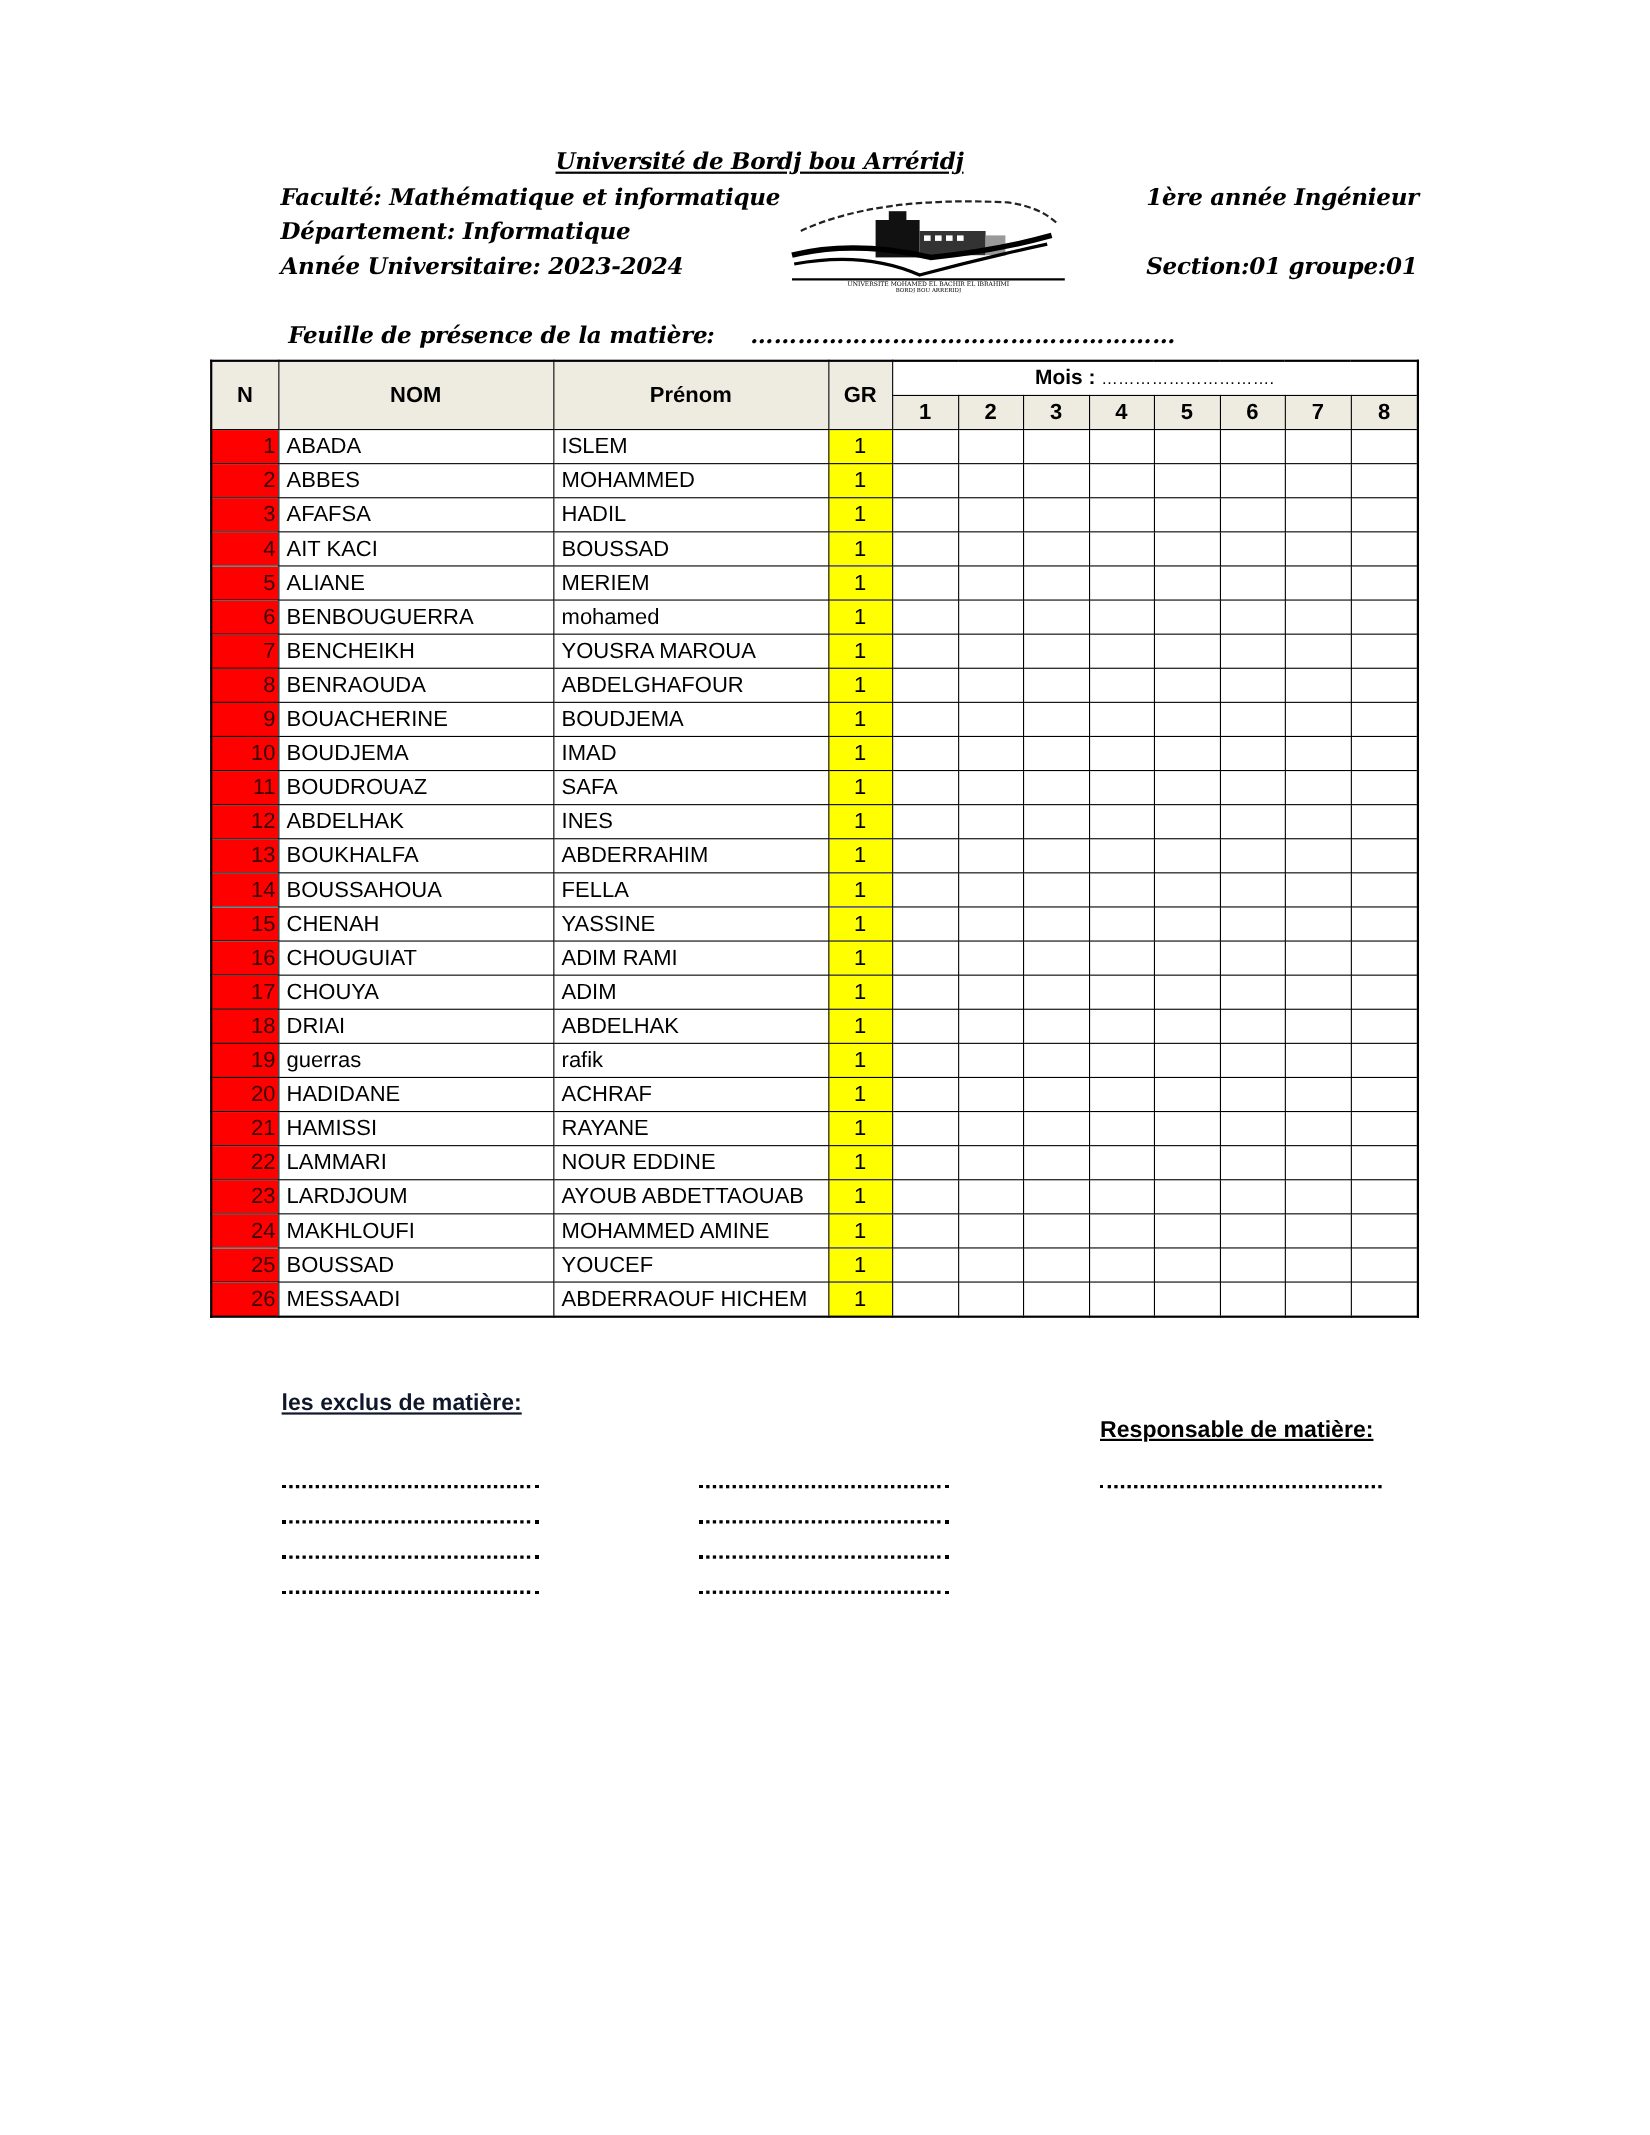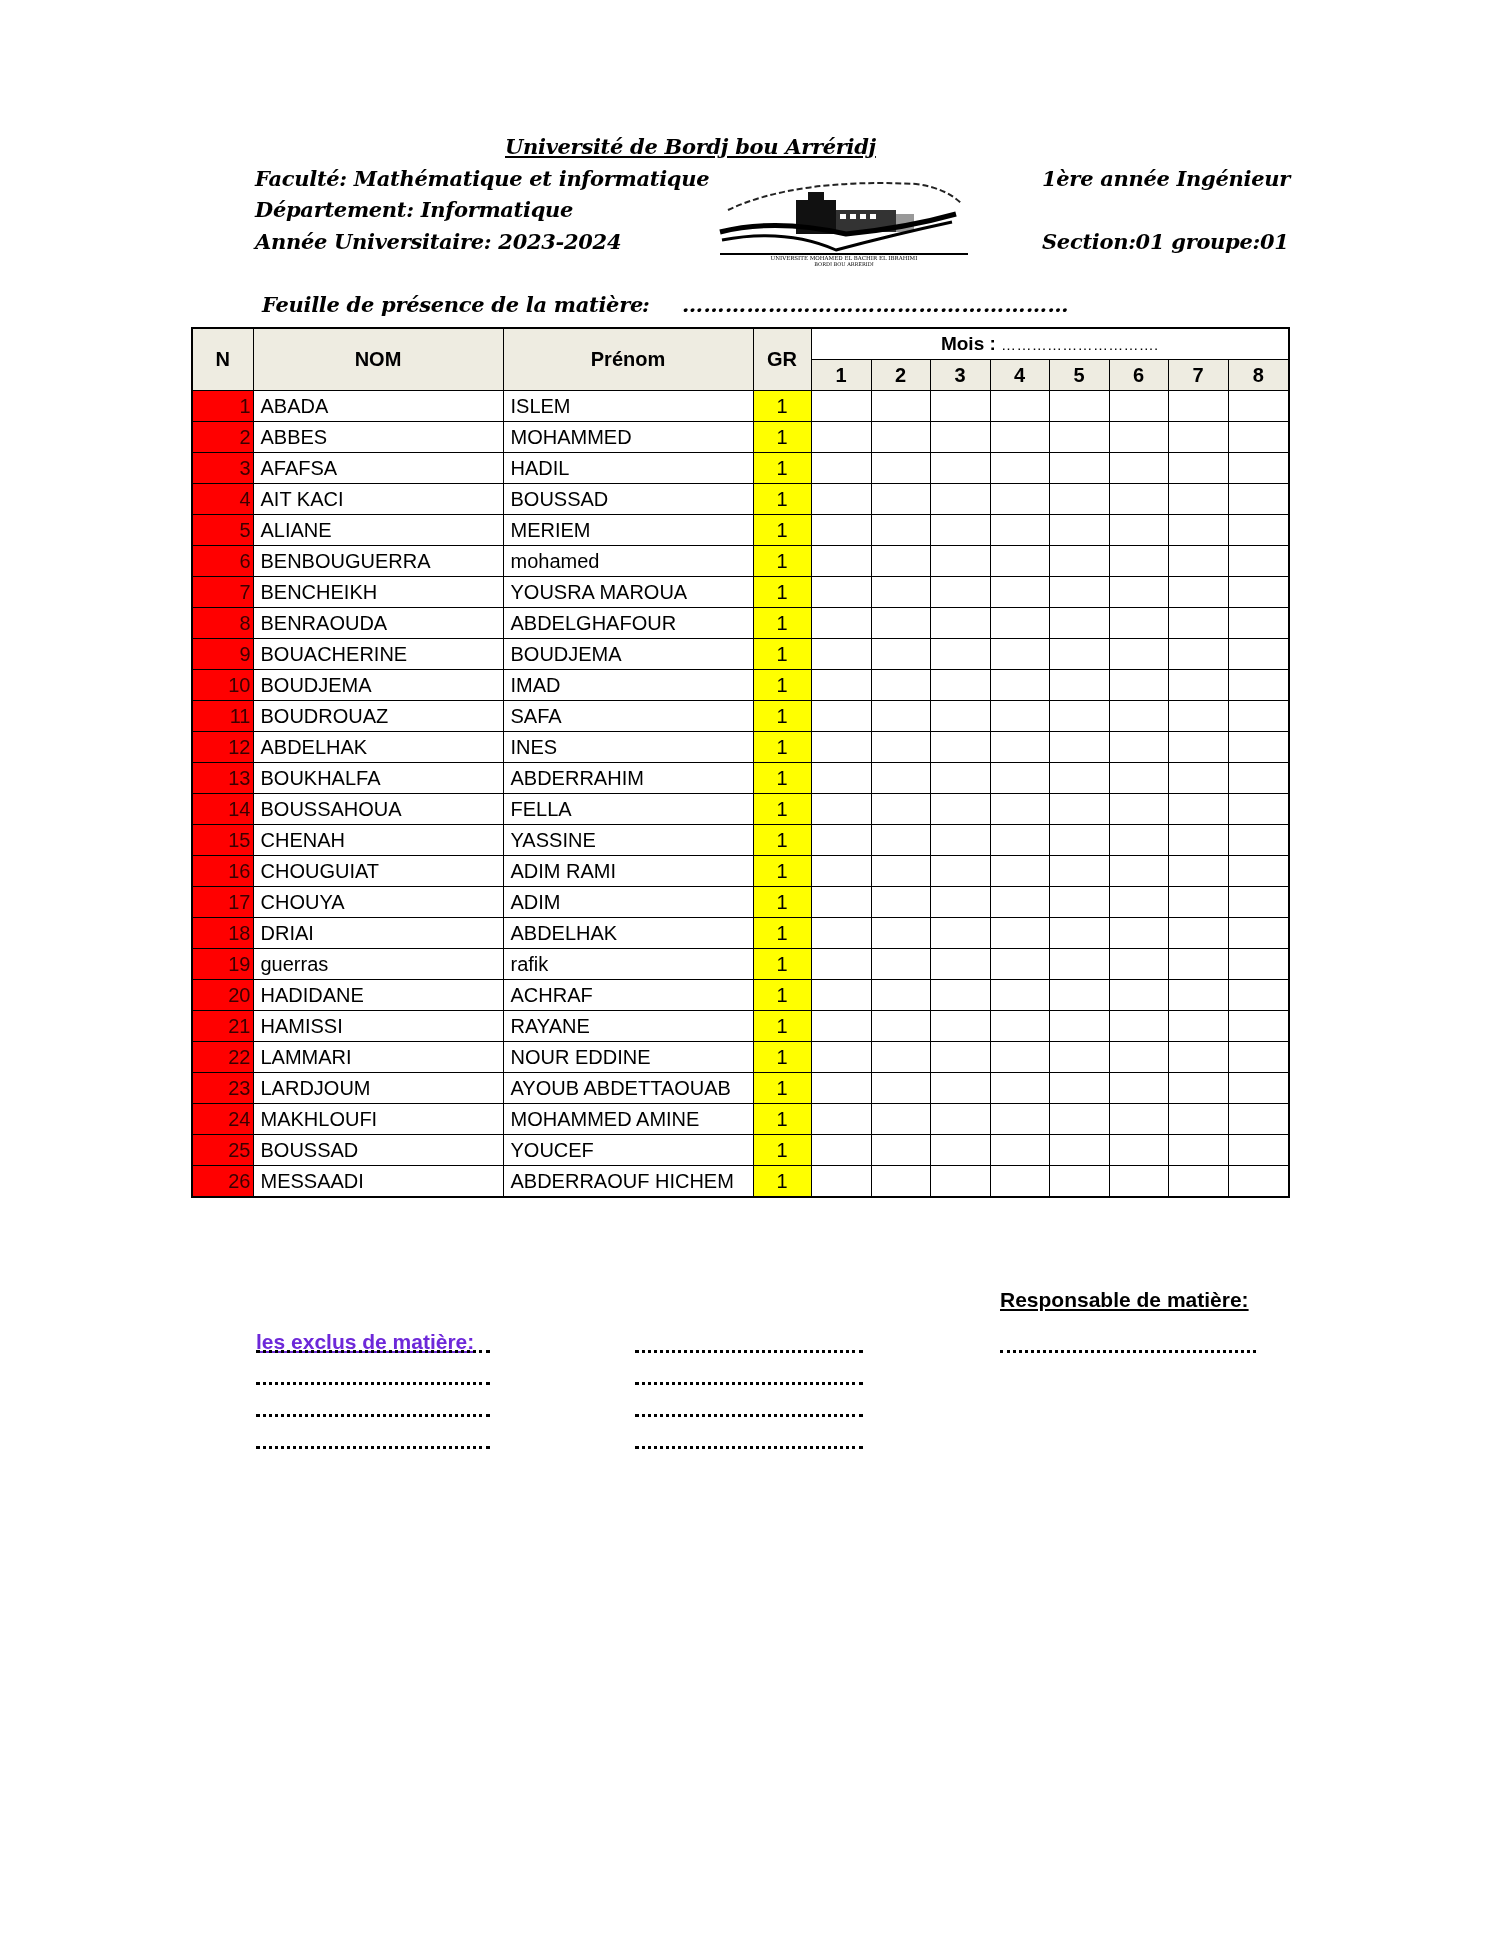--- a/index.html
+++ b/index.html
@@ -21,21 +21,21 @@
     table.sheet td, table.sheet th { border: 1.5px solid #000; padding: 0; height: 30px; font-family: "Liberation Sans", sans-serif; font-size: 20px; overflow: hidden; white-space: nowrap; }
     table.sheet th { background: #eeece1; font-weight: bold; font-size: 20px; text-align: center; }
     table.sheet th.month { background: #ffffff; font-size: 19px; height: 30px; }
     table.sheet th.month .dots { font-weight: normal; font-size: 15px; letter-spacing: 0.3px; }
     table.sheet td.num { background: #ff0000; color: #3a0000; text-align: right; padding-right: 2px; }
     table.sheet td.name { text-align: left; padding-left: 7px; }
     table.sheet td.gr { background: #ffff00; text-align: center; }
     table.sheet td.day { background: #fff; }
 
     .footer-heading { position: absolute; font-family: "Liberation Sans", sans-serif; font-weight: bold; font-size: 21px; text-decoration: underline; white-space: nowrap; }
-    #excluded-heading { left: 256px; top: 1330px; color: #6d28d9; }
+    #excluded-heading { left: 256px; top: 1264px; color: #0f172a; }
     #responsible-heading { left: 1000px; top: 1288px; color: #000; }
     .dotline { position: absolute; height: 0; border-bottom: 3px dotted #000; }
   </style>
 </head>
 <body>
 
 <div class="script" id="uni-title">Université de Bordj bou Arréridj</div>
 <div class="script" id="faculty">Faculté:  Mathématique et informatique</div>
 <div class="script" id="department">Département: Informatique</div>
 <div class="script" id="academic-year">Année Universitaire:   2023-2024</div>

